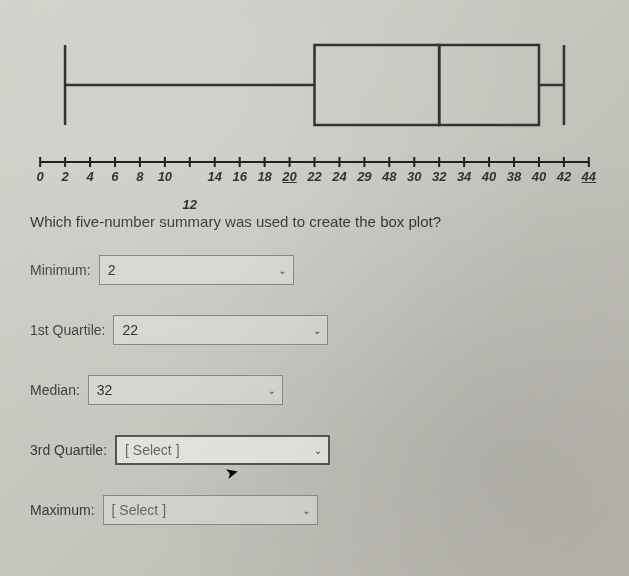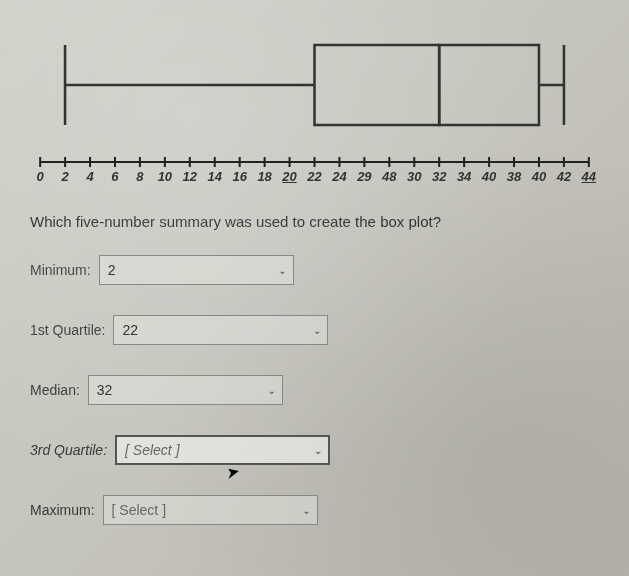--- a/index.html
+++ b/index.html
@@ -85,21 +85,21 @@
     }
     .cursor {
       position: absolute;
       left: 195px;
       top: 28px;
       font-size: 16px;
       color: #000;
       transform: rotate(-15deg);
       pointer-events: none;
     }
-    .q3-row { position: relative; font-style: italic; }
+    .q3-row { position: relative; }
   </style>
 </head>
 <body>
 
 <div class="boxplot-area">
   <svg class="boxplot-svg" viewBox="0 0 560 120" preserveAspectRatio="none">
 
     <line x1="34.5" y1="20" x2="34.5" y2="100" stroke="#333" stroke-width="2.5"></line>
     <line x1="34.5" y1="60" x2="280" y2="60" stroke="#333" stroke-width="2.5"></line>
     <rect x="280" y="20" width="122.7" height="80" fill="none" stroke="#333" stroke-width="2.5"></rect>
@@ -113,21 +113,21 @@
   <svg width="100%" height="14" viewBox="0 0 560 14" preserveAspectRatio="none" style="position:absolute;top:0;left:0;">
     <line x1="10" y1="7" x2="550" y2="7" stroke="#222" stroke-width="2"></line>
   </svg>
   <div id="tick-container">
       <span class="tick-label" style="left: 1.78571%;">0</span>
       <span class="tick-label" style="left: 6.16883%;">2</span>
       <span class="tick-label" style="left: 10.5519%;">4</span>
       <span class="tick-label" style="left: 14.9351%;">6</span>
       <span class="tick-label" style="left: 19.3182%;">8</span>
       <span class="tick-label" style="left: 23.7013%;">10</span>
-      <span class="tick-label" style="left: 28.0844%;">12</span>
+      <span class="tick-label" style="left: 28.0844%; margin-top: 28px;">12</span>
       <span class="tick-label" style="left: 32.4675%;">14</span>
       <span class="tick-label" style="left: 36.8506%;">16</span>
       <span class="tick-label" style="left: 41.2338%;">18</span>
       <span class="tick-label" style="left: 45.6169%; text-decoration: underline;">20</span>
       <span class="tick-label" style="left: 50%;">22</span>
       <span class="tick-label" style="left: 54.3831%; text-align: right;">24</span>
       <span class="tick-label" style="left: 58.7662%;">29</span>
       <span class="tick-label" style="left: 63.1494%;">48</span>
       <span class="tick-label" style="left: 67.5325%; text-align: center;">30</span>
       <span class="tick-label" style="left: 71.9156%;">32</span>

